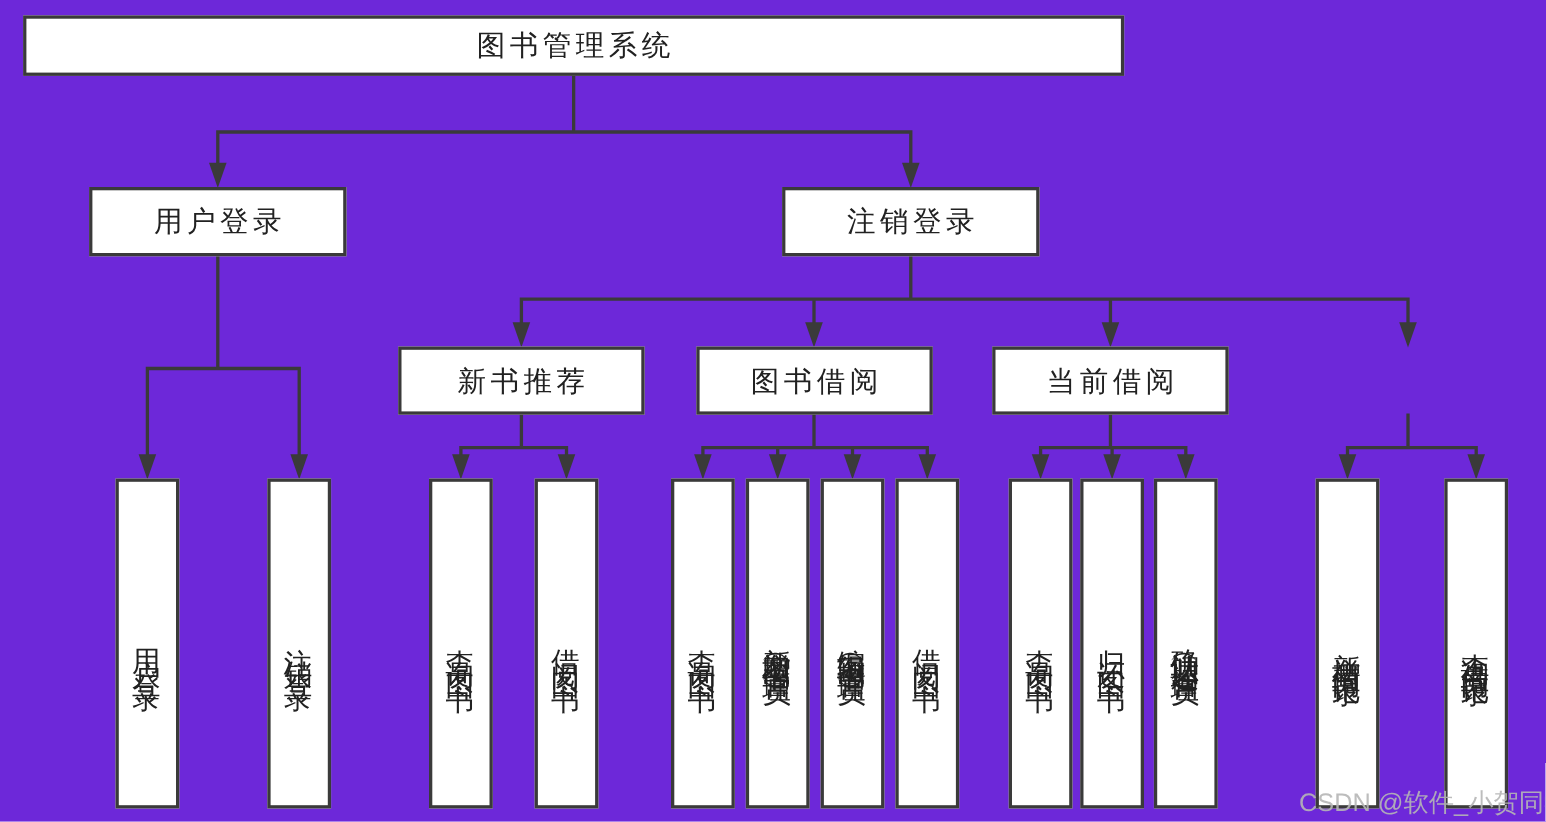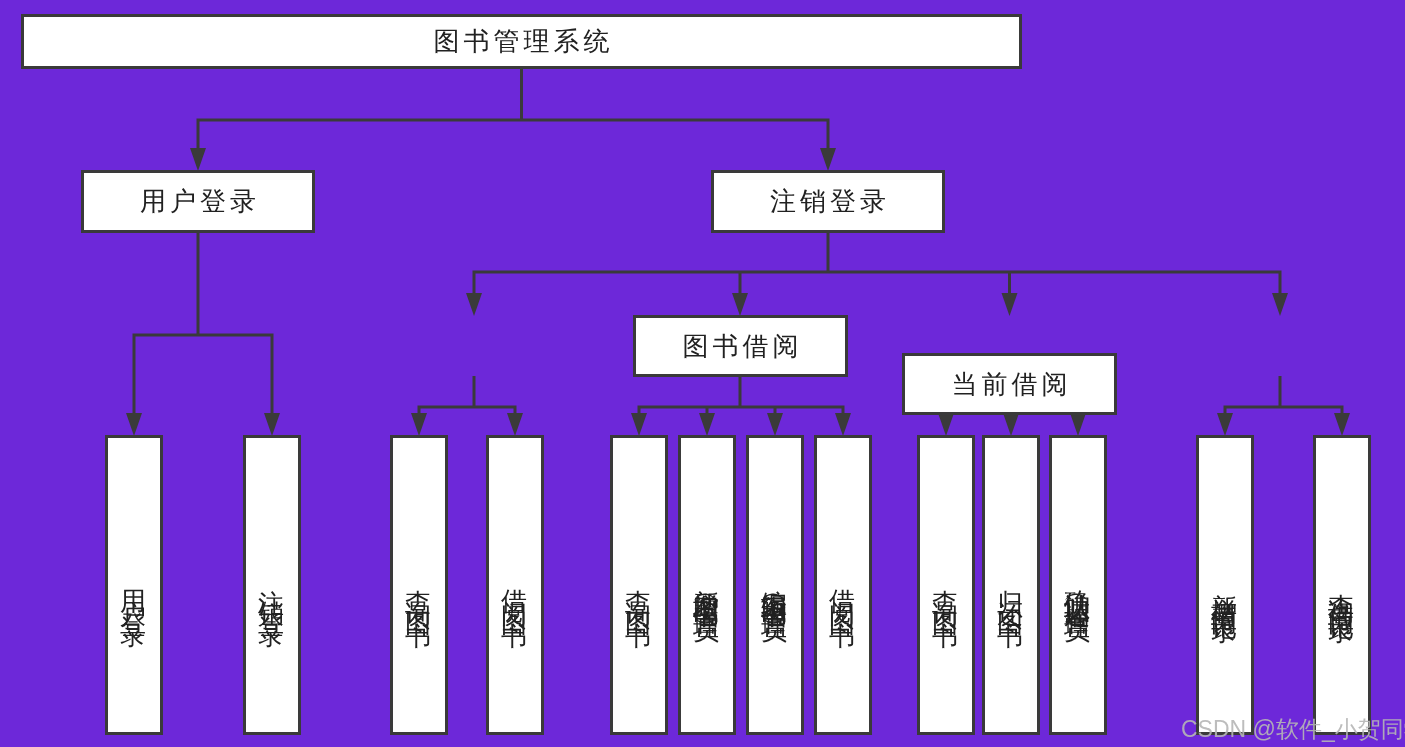--- a/index.html
+++ b/index.html
@@ -8,21 +8,21 @@
   .connectors{position:absolute;left:0;top:0;z-index:1;}
   .box{position:absolute;box-sizing:border-box;background:#ffffff;border:3px solid #3a3a3a;
        display:flex;align-items:center;justify-content:center;color:#212121;z-index:2;}
   .h-label{font-size:26px;letter-spacing:4px;margin-right:-4px;white-space:nowrap;}
   .root{left:21px;top:14px;width:1001px;height:55px;}
   .l2a{left:81px;top:170px;width:234px;height:63px;}
   .l2b{left:711px;top:170px;width:234px;height:63px;}
   .l3{top:315px;height:62px;}
   .l3a{left:362px;width:224px;}
   .l3b{left:633px;width:215px;text-align:right;}
-  .l3c{left:902px;width:215px;margin-top:38px;}
+  .l3c{left:902px;width:215px;}
   .l3d{left:1171px;width:218px;}
   .leaf{top:435px;width:58px;height:300px;}
   .v-label{writing-mode:vertical-rl;text-orientation:mixed;font-size:26px;white-space:nowrap;}
   .leaf.short  .v-label{letter-spacing:11px;margin-bottom:-11px;}
   .leaf.medium .v-label{letter-spacing:5px;margin-bottom:-5px;}
   .leaf.long   .v-label{letter-spacing:4px;margin-bottom:-4px;}
   .lf1{left:105px;}  .lf2{left:243px;}  .lf3{left:390px;}  .lf4{left:486px;}
   .lf5{left:610px;}  .lf6{left:678px;}  .lf7{left:746px;}  .lf8{left:814px;}
   .lf9{left:917px;}  .lf10{left:982px;} .lf11{left:1049px;}
   .lf12{left:1196px;}.lf13{left:1313px;}
@@ -83,20 +83,23 @@
     <span class="h-label">图书管理系统</span>
   </div>
 
   <div class="box l2a">
     <span class="h-label">用户登录</span>
   </div>
   <div class="box l2b">
     <span class="h-label">注销登录</span>
   </div>
 
+  <div class="box l3 l3a">
+    <span class="h-label">新书推荐</span>
+  </div>
   <div class="box l3 l3b">
     <span class="h-label">图书借阅</span>
   </div>
   <div class="box l3 l3c">
     <span class="h-label">当前借阅</span>
   </div>
 
   <div class="box leaf short lf1">
     <span class="v-label">用户登录</span>
   </div>

